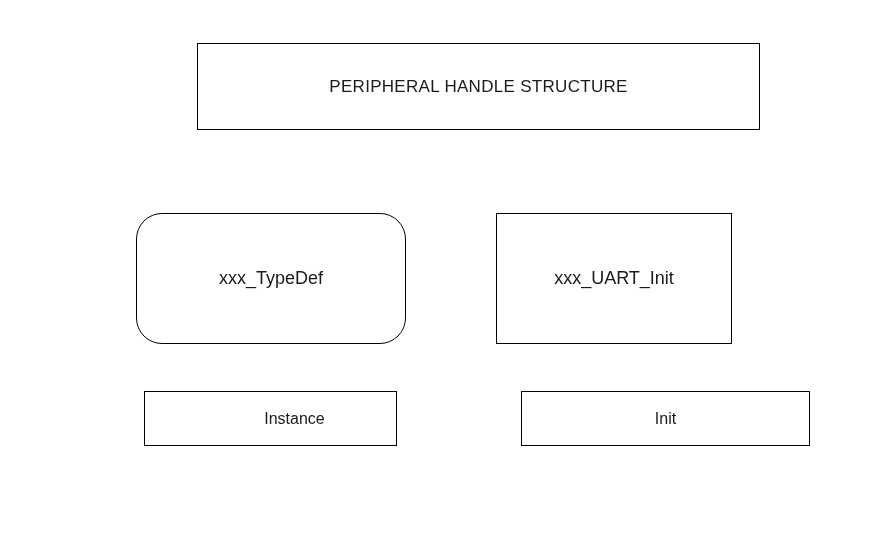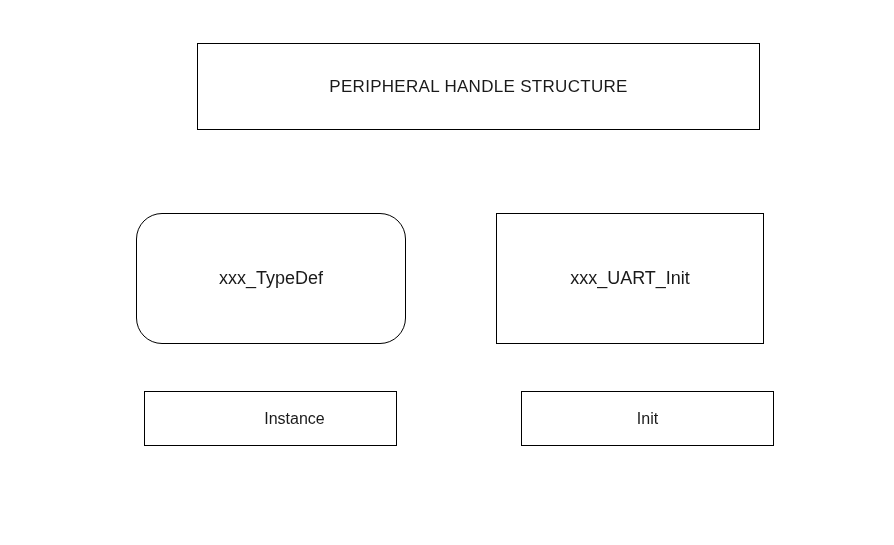--- a/index.html
+++ b/index.html
@@ -40,36 +40,36 @@
     left: 136px;
     top: 213px;
     width: 270px;
     height: 131px;
     font-size: 18px;
     border-radius: 26px;
   }
   .box-uart-init {
     left: 496px;
     top: 213px;
-    width: 268px;
+    width: 236px;
     height: 131px;
     font-size: 18px;
   }
   .box-instance {
     left: 144px;
     top: 391px;
     width: 253px;
     height: 55px;
     font-size: 16px;
     padding-left: 48px;
   }
   .box-init {
     left: 521px;
     top: 391px;
-    width: 253px;
+    width: 289px;
     height: 55px;
     font-size: 16px;
   }
   .box-label {
     display: inline-block;
   }
 </style>
 </head>
 <body>
 

